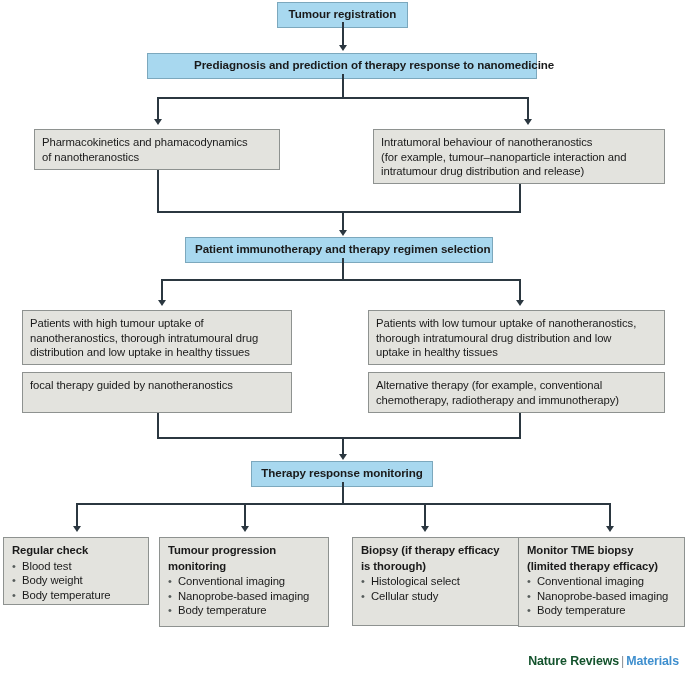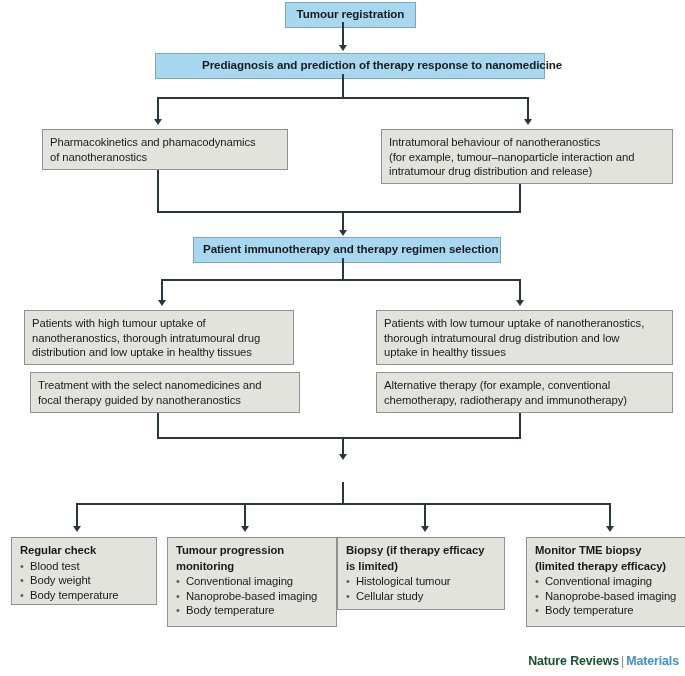--- a/index.html
+++ b/index.html
@@ -21,21 +21,20 @@
 
   
   .box {
     position: absolute;
     box-sizing: border-box;
     border: 1px solid #8a8f90;
     font-size: 11.3px;
     line-height: 14.6px;
     padding: 5px 7px 6px 7px;
     letter-spacing: -0.08px;
-    margin-left: 8px;
   }
   .box.blue {
     background: #a8d8ef;
     border-color: #7ca8bd;
     font-weight: bold;
     text-align: center;
     font-size: 11.6px;
     padding: 4px 9px 5px 9px;
     white-space: nowrap;
   }
@@ -149,48 +148,50 @@
     <span>Patient immunotherapy and therapy regimen selection</span>
   </div>
 
   <div class="ln vline" style="left:342px; top:258px; height:22px;"></div>
   <div class="ln hline" style="left:161px; top:279px; width:360px;"></div>
   <div class="ln vline" style="left:161px; top:279px; height:23px;"></div>
   <div class="arrow" style="left:157.6px; top:300px;"></div>
   <div class="ln vline" style="left:519px; top:279px; height:23px;"></div>
   <div class="arrow" style="left:515.6px; top:300px;"></div>
 
-  <div class="box gray" style="left:16px; top:310px; width:270px; height:55px;">
+  <div class="box gray" style="left:22px; top:310px; width:270px; height:55px;">
     <p>Patients with high tumour uptake of</p>
     <p>nanotheranostics, thorough intratumoural drug</p>
     <p>distribution and low uptake in healthy tissues</p>
   </div>
 
   <div class="box gray" style="left:368px; top:310px; width:297px; height:55px;">
     <p>Patients with low tumour uptake of nanotheranostics,</p>
     <p>thorough intratumoural drug distribution and low</p>
     <p>uptake in healthy tissues</p>
   </div>
 
   <div class="box gray" style="left:22px; top:372px; width:270px; height:41px;">
-    <p>Treatment with the select nanomedicines and</p>
     <p>focal therapy guided by nanotheranostics</p>
   </div>
 
   <div class="box gray" style="left:368px; top:372px; width:297px; height:41px;">
     <p>Alternative therapy (for example, conventional</p>
     <p>chemotherapy, radiotherapy and immunotherapy)</p>
   </div>
 
   <div class="ln vline" style="left:157px; top:413px; height:25px;"></div>
   <div class="ln vline" style="left:519px; top:413px; height:25px;"></div>
   <div class="ln hline" style="left:157px; top:437px; width:364px;"></div>
   <div class="ln vline" style="left:342px; top:437px; height:19px;"></div>
   <div class="arrow" style="left:338.6px; top:454px;"></div>
 
+  <div class="box blue" style="left:251px; top:461px; width:182px;">
+    <span>Therapy response monitoring</span>
+  </div>
 
   <div class="ln vline" style="left:342px; top:482px; height:22px;"></div>
   <div class="ln hline" style="left:76px; top:503px; width:534px;"></div>
   <div class="ln vline" style="left:76px; top:503px; height:25px;"></div>
   <div class="arrow" style="left:72.6px; top:526px;"></div>
   <div class="ln vline" style="left:244px; top:503px; height:25px;"></div>
   <div class="arrow" style="left:240.6px; top:526px;"></div>
   <div class="ln vline" style="left:424px; top:503px; height:25px;"></div>
   <div class="arrow" style="left:420.6px; top:526px;"></div>
   <div class="ln vline" style="left:609px; top:503px; height:25px;"></div>
@@ -208,25 +209,25 @@
   <div class="box gray listbox" style="left:159px; top:537px; width:170px; height:90px;">
     <span class="hd">Tumour progression</span>
     <span class="hd">monitoring</span>
     <ul>
       <li>Conventional imaging</li>
       <li>Nanoprobe-based imaging</li>
       <li>Body temperature</li>
     </ul>
   </div>
 
-  <div class="box gray listbox" style="left:329px; top:537px; width:168px; height:73px;">
+  <div class="box gray listbox" style="left:352px; top:537px; width:168px; height:89px;">
     <span class="hd">Biopsy (if therapy efficacy</span>
-    <span class="hd">is limited)</span>
-    <ul>
-      <li>Histological tumour</li>
+    <span class="hd">is thorough)</span>
+    <ul>
+      <li>Histological select</li>
       <li>Cellular study</li>
     </ul>
   </div>
 
   <div class="box gray listbox" style="left:518px; top:537px; width:167px; height:90px;">
     <span class="hd">Monitor TME biopsy</span>
     <span class="hd">(limited therapy efficacy)</span>
     <ul>
       <li>Conventional imaging</li>
       <li>Nanoprobe-based imaging</li>

